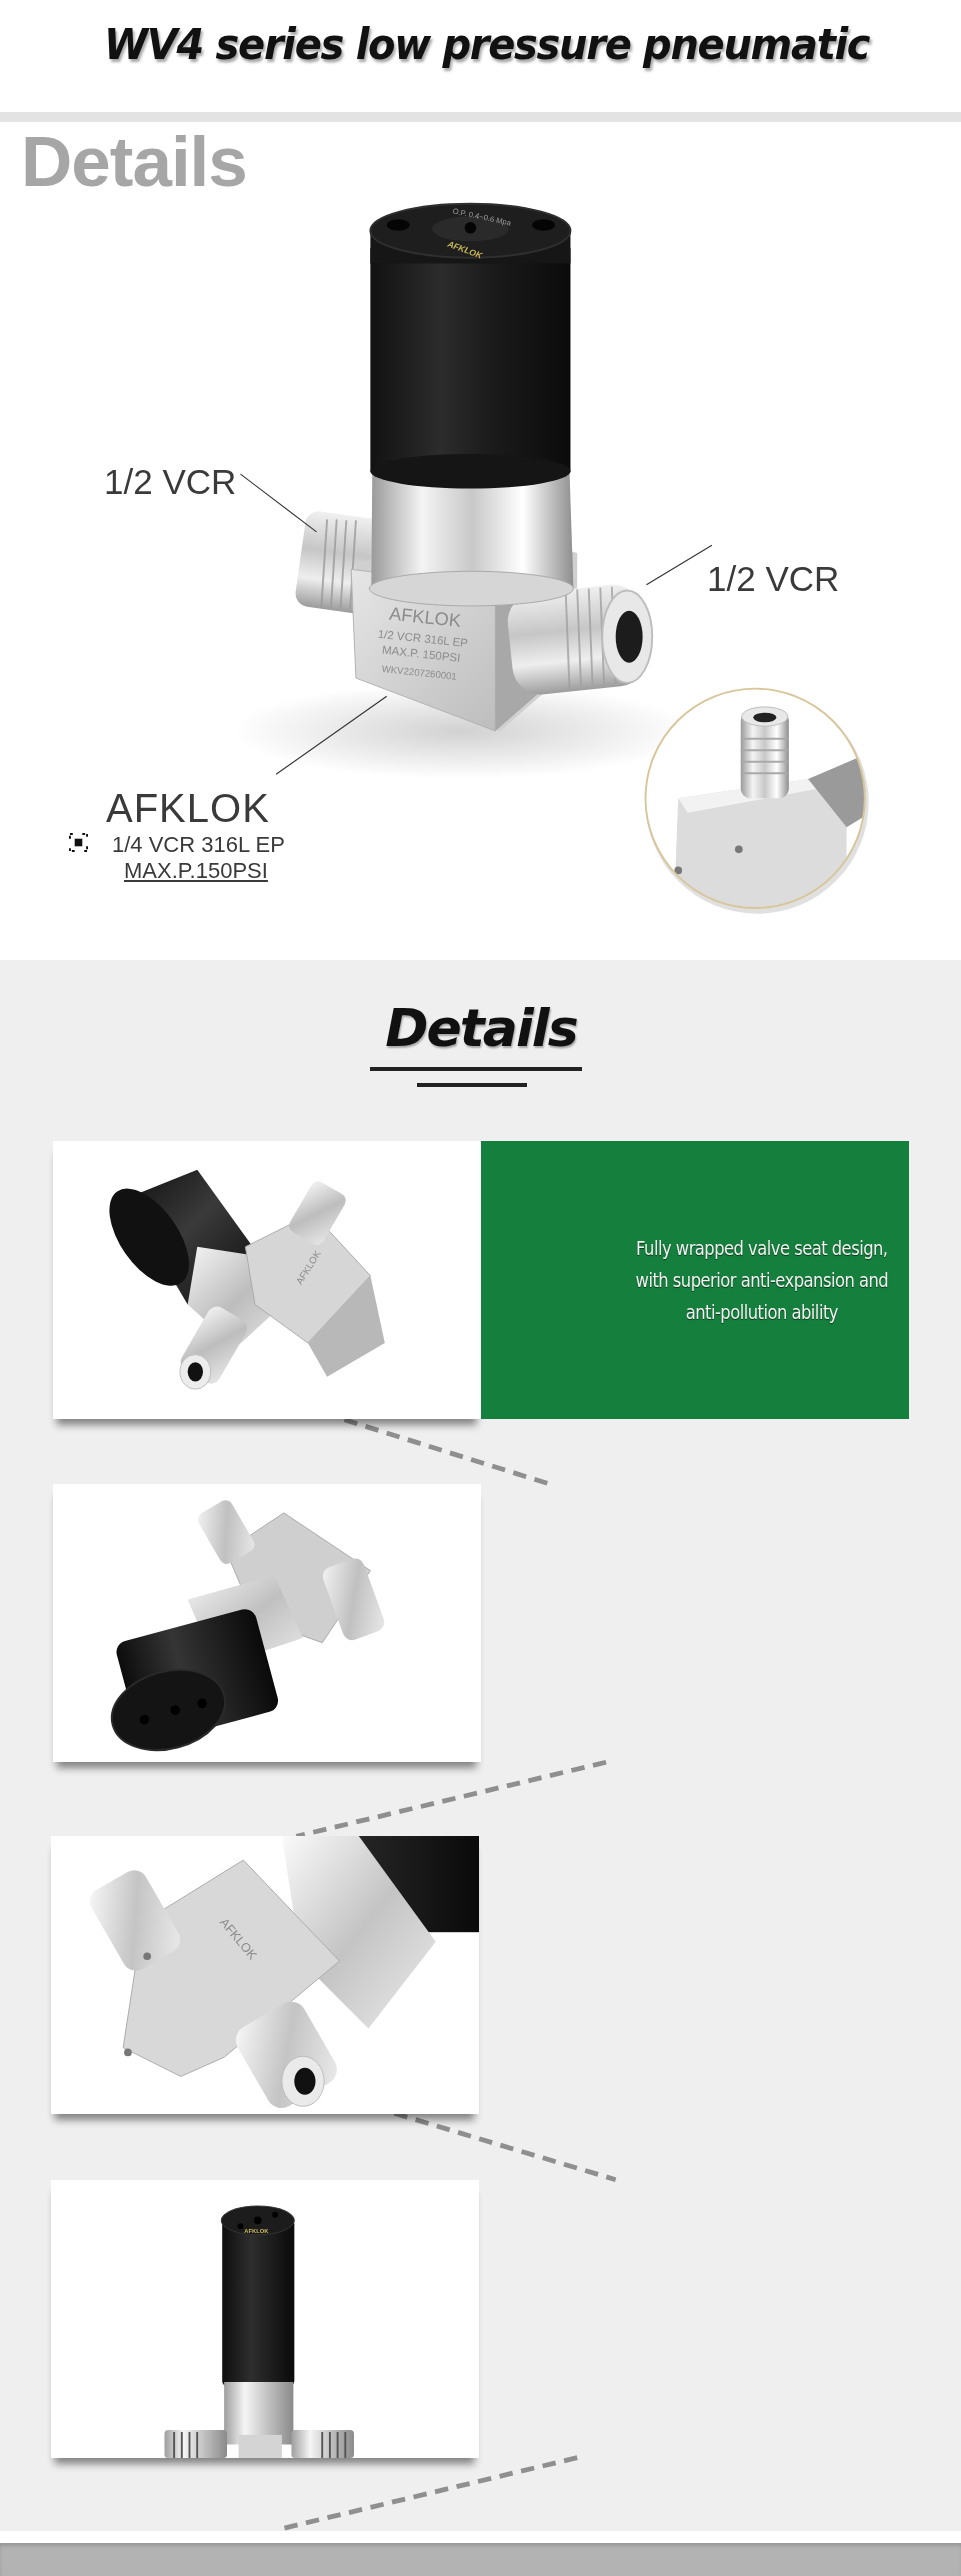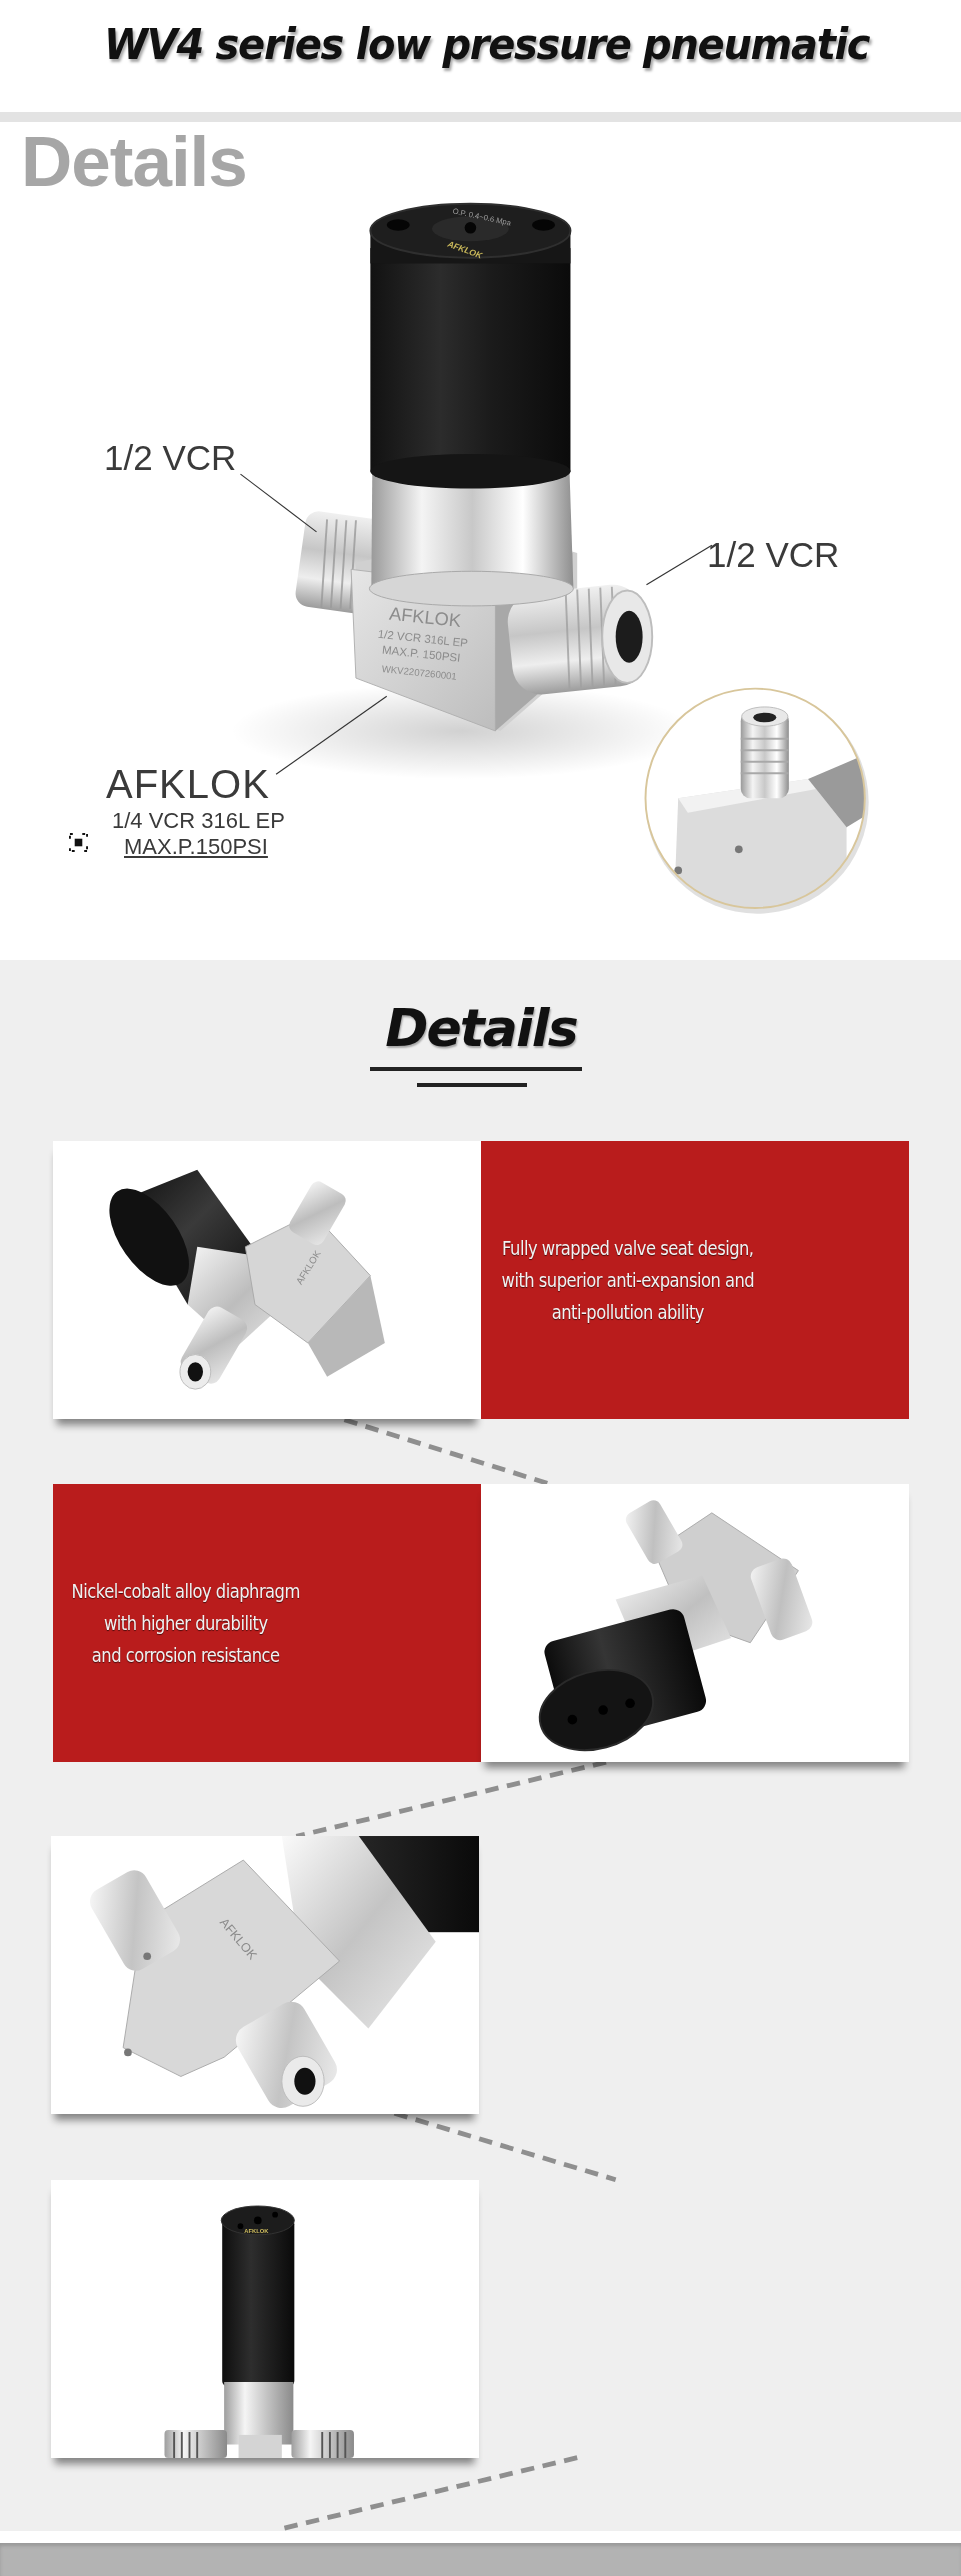--- a/index.html
+++ b/index.html
@@ -6,36 +6,36 @@
   body { width: 962px; height: 2576px; position: relative; background: #ffffff; overflow: hidden; font-family: "Liberation Sans", sans-serif; }
   .abs { position: absolute; }
 
   
   .page-title { left: 104px; top: 19px; font-family: "DejaVu Sans", sans-serif; font-weight: bold; font-style: italic; font-size: 43px; color: #111; letter-spacing: -1.4px; text-shadow: 1.9px 2.9px 2.9px rgba(0,0,0,0.35); white-space: nowrap; transform: scaleX(0.93); transform-origin: left top; }
   .top-rule { left: 0; top: 112px; width: 962px; height: 9.6px; background: #e3e3e3; }
   .details-gray { left: 21px; top: 121px; font-family: "Liberation Sans", sans-serif; font-weight: bold; font-size: 71px; color: #a6a6a6; letter-spacing: -1px; }
 
   
   .hero { left: 0; top: 121px; width: 962px; height: 839px; }
-  .callout { font-family: "Liberation Sans", sans-serif; color: #3a3a3a; white-space: nowrap; }
+  .callout { font-family: "Liberation Sans", sans-serif; color: #3a3a3a; white-space: nowrap; margin-top: 24px; }
   .callout-big { font-size: 35px; }
   .callout-brand { font-size: 40px; letter-spacing: 1px; }
   .callout-small { font-size: 22px; }
 
   .focus-icon { left: 69px; top: 833px; width: 19px; height: 19px; }
 
   
   .section2 { left: 0; top: 960px; width: 962px; height: 1571px; background: #efefef; }
   .details-title { left: 0; width: 962px; top: 998px; text-align: center; font-family: "DejaVu Sans", sans-serif; font-weight: bold; font-style: italic; font-size: 52px; color: #111; letter-spacing: -1.9px; text-shadow: 1px 1.9px 1.9px rgba(0,0,0,0.3); }
   .title-line1 { left: 370px; top: 1067px; width: 212px; height: 3.8px; background: #222; }
   .title-line2 { left: 417px; top: 1083px; width: 110px; height: 3.8px; background: #222; }
 
   .card { position: absolute; left: 53px; width: 856px; height: 278px; display: flex; }
   .half { width: 428px; height: 278px; position: relative; }
-  .dark { background: #b91c1c; color: #f2f2f2; display: flex; align-items: center; justify-content: flex-start; text-align: center; }
+  .dark { background: #15803d; color: #f2f2f2; display: flex; align-items: center; justify-content: flex-end; text-align: center; }
   .dark .txt { font-family: "DejaVu Sans", sans-serif; font-size: 19px; line-height: 32px; letter-spacing: -0.6px; transform: scaleX(0.86); text-shadow: 0 1px 1px rgba(0,0,0,0.6); }
   .photo { background: #ffffff; overflow: hidden; box-shadow: 0 9.6px 7.7px -3.8px rgba(0,0,0,0.45); }
   .photo svg { position: absolute; left: 0; top: 0; }
 
   .dash-layer { left: 0; top: 0; width: 962px; height: 2576px; pointer-events: none; }
 
   .bottom-white { left: 0; top: 2531px; width: 962px; height: 12.5px; background: #ffffff; }
   .bottom-gray { left: 0; top: 2543px; width: 962px; height: 33px; background: #b3b3b3; box-shadow: inset 0 2.9px 3.8px rgba(0,0,0,0.15); }
 </style>
 </head>
@@ -217,27 +217,20 @@
   <div class="half dark">
     <div class="txt">
       <div>Fully wrapped valve seat design,</div>
       <div>with superior anti-expansion and</div>
       <div>anti-pollution ability</div>
     </div>
   </div>
 </div>
 
 <div class="card" style="top:1484px;">
-  <div class="half dark">
-    <div class="txt">
-      <div>Nickel-cobalt alloy diaphragm</div>
-      <div>with higher durability</div>
-      <div>and corrosion resistance</div>
-    </div>
-  </div>
   <div class="half photo">
     <svg width="428" height="278" viewBox="0 0 445 289">
       <defs>
         <linearGradient id="c2blk" x1="0" y1="0" x2="1" y2="0">
             <stop offset="0" stop-color="#0c0c0c"></stop>
             <stop offset="0.4" stop-color="#353535"></stop>
             <stop offset="1" stop-color="#0a0a0a"></stop>
           </linearGradient>
         <linearGradient id="c2stl" x1="0" y1="0" x2="1" y2="1">
             <stop offset="0" stop-color="#f5f5f5"></stop>

